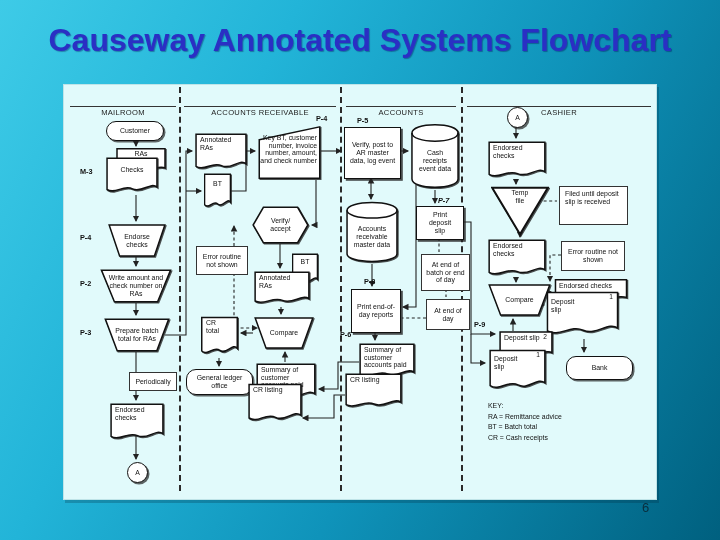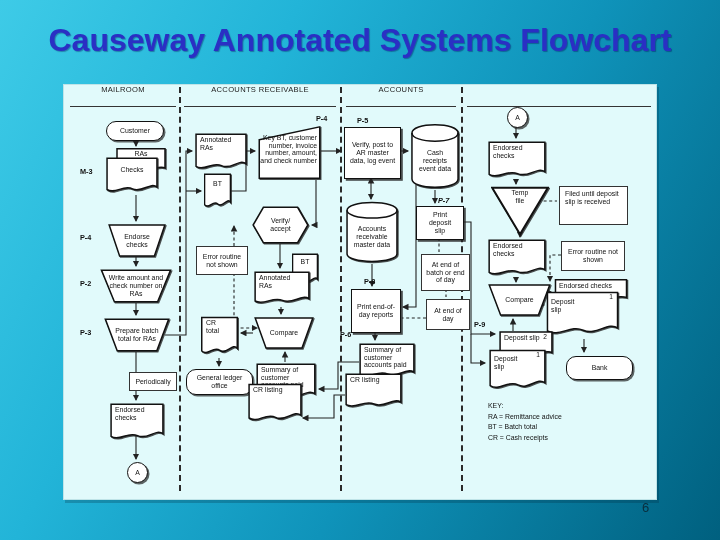--- a/index.html
+++ b/index.html
@@ -4,21 +4,21 @@
 <style>
   html,body{margin:0;padding:0;}
   .slide{position:relative;width:720px;height:540px;overflow:hidden;
     background:linear-gradient(118deg,#3ecbe7 0%,#22b4d8 30%,#0f93ba 60%,#00607f 100%);
     font-family:"Liberation Sans",sans-serif;}
   .title{position:absolute;left:0;top:22px;width:100%;text-align:center;
     font-size:32px;font-weight:bold;color:#2a2fc4;text-shadow:1px 1px 1px rgba(0,0,70,.35);}
   .pagenum{position:absolute;left:642px;top:500px;font-size:13px;color:#092e3d;}
   .panel{position:absolute;left:63px;top:84px;width:592px;height:414px;
     background:#e1fafb;box-shadow:2px 3px 0 rgba(0,40,60,.25);border:1px solid #bfe4e8;}
-  .colhead{position:absolute;top:0;font-size:7.6px;color:#222;text-align:center;letter-spacing:.3px;}
+  .colhead{position:absolute;top:23px;font-size:7.6px;color:#222;text-align:center;letter-spacing:.3px;}
   .headrule{position:absolute;top:21px;height:0;border-top:1px solid #333;}
   .divider{position:absolute;top:2px;height:404px;width:0;border-left:2px dashed #2a2a2a;}
   .wires{position:absolute;left:0;top:0;width:592px;height:414px;z-index:1;pointer-events:none;}
   .wire{fill:none;stroke:#222;stroke-width:1.1;marker-end:url(#ah);}
   .wire.noar{marker-end:none;}
   .wire.both{marker-start:url(#ah);}
   .wire.d{stroke-dasharray:3 2.6;}
   .node{position:absolute;z-index:2;display:flex;align-items:center;justify-content:center;
     text-align:center;font-size:6.9px;line-height:1.12;color:#111;}
   .node>svg{position:absolute;left:0;top:0;width:100%;height:100%;}
@@ -56,20 +56,21 @@
 
 <div class="slide">
   <div class="title">Causeway Annotated Systems Flowchart</div>
   <div class="pagenum">6</div>
 
   <div class="panel">
 
     <div class="colhead" style="left:6px;width:106px;">MAILROOM</div>
     <div class="colhead" style="left:120px;width:152px;">ACCOUNTS RECEIVABLE</div>
     <div class="colhead" style="left:282px;width:110px;">ACCOUNTS</div>
+    <div class="colhead" style="left:403px;width:184px;">CASHIER</div>
     <div class="headrule" style="left:6px;width:106px;"></div>
     <div class="headrule" style="left:120px;width:152px;"></div>
     <div class="headrule" style="left:282px;width:110px;"></div>
     <div class="headrule" style="left:403px;width:184px;"></div>
     <div class="divider" style="left:115px;"></div>
     <div class="divider" style="left:276px;"></div>
     <div class="divider" style="left:397px;"></div>
 
     <svg class="wires" viewBox="0 0 592 414">
       <defs>

